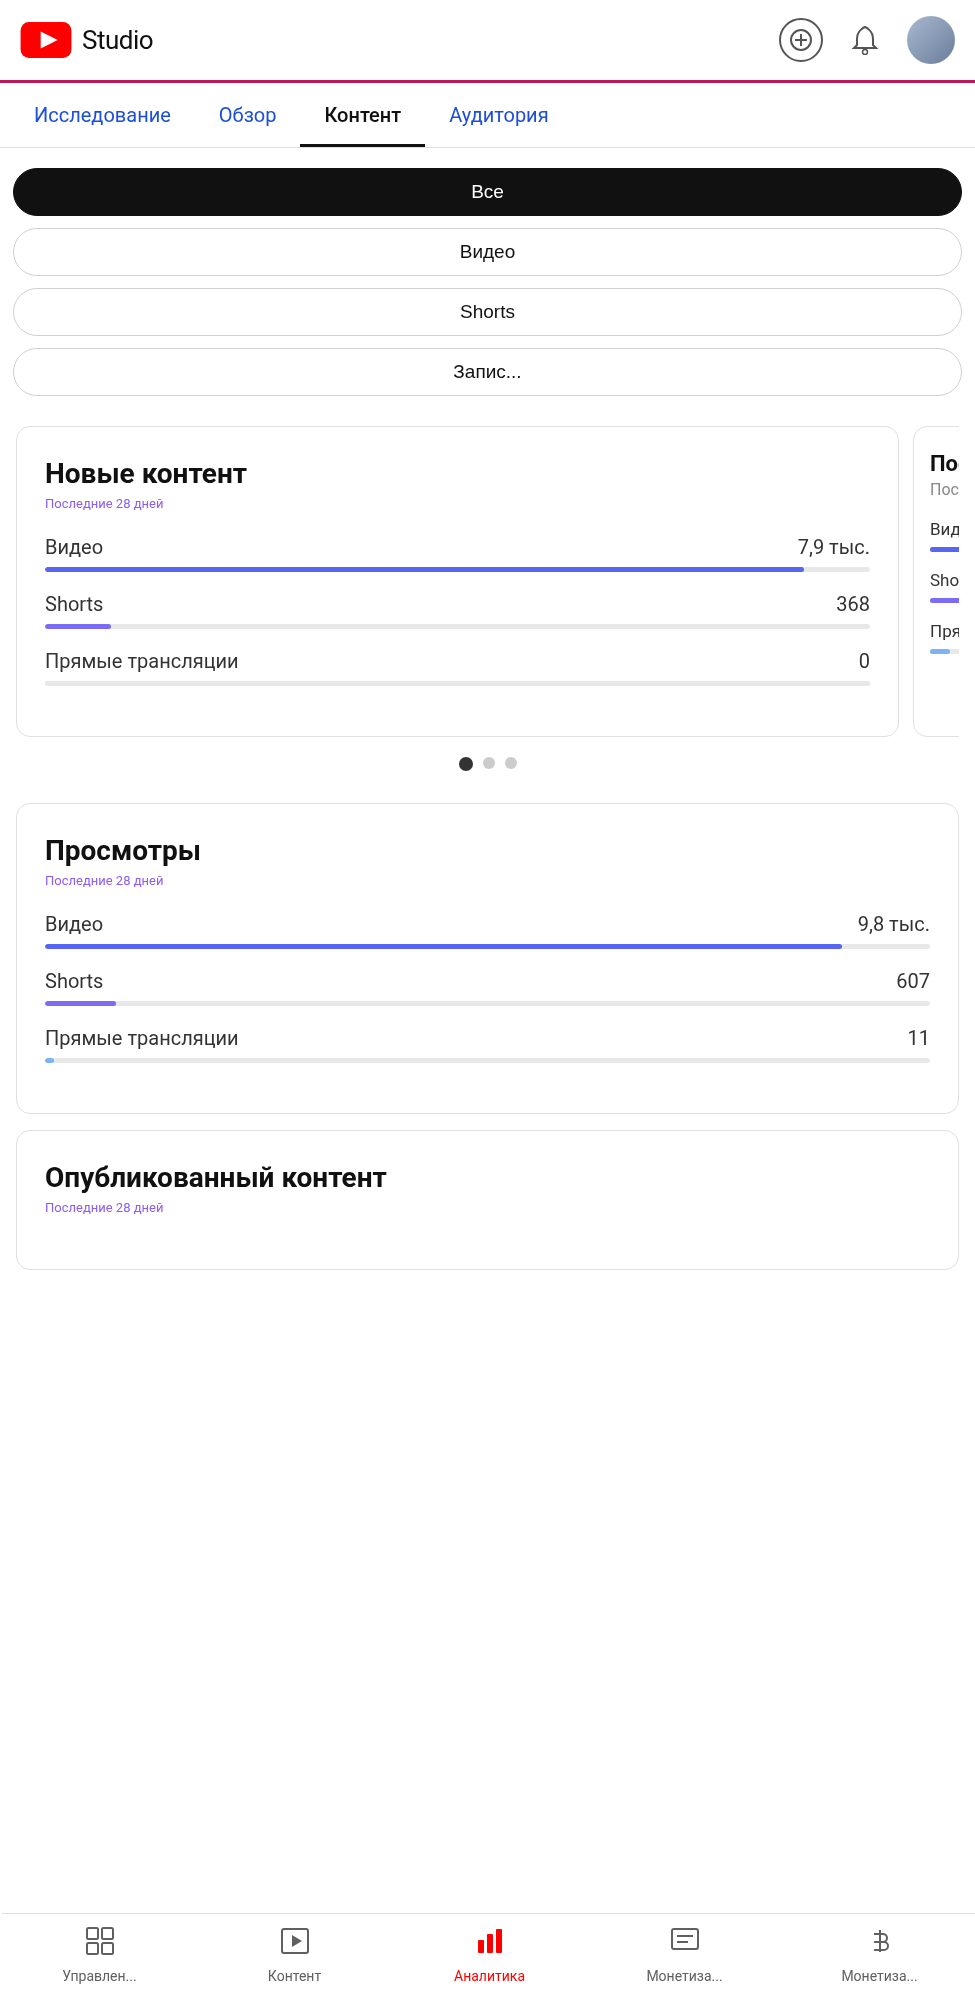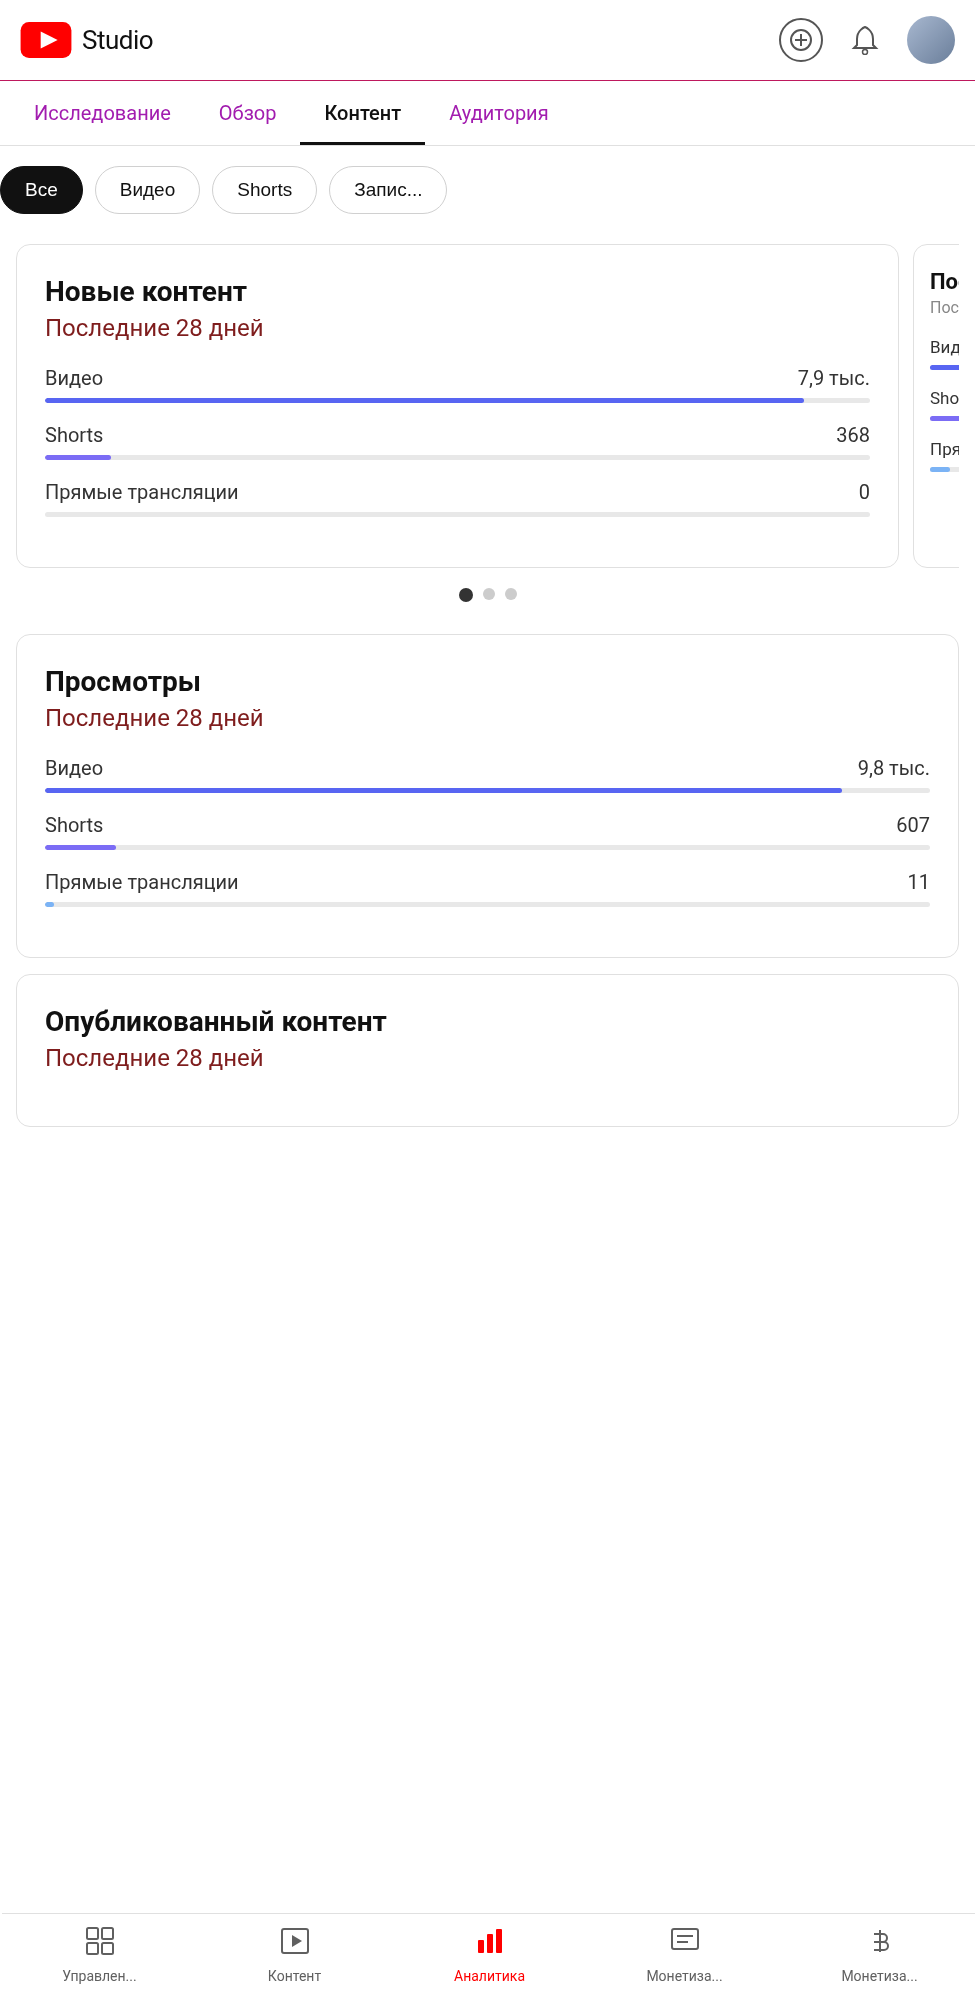--- a/index.html
+++ b/index.html
@@ -11,21 +11,21 @@
       min-height: 2000px;
       overflow-x: hidden;
     }
 
     
     .header {
       display: flex;
       align-items: center;
       justify-content: space-between;
       padding: 16px 20px;
-      border-bottom: 1px solid #be185d;
+      border-bottom: 3px solid #be185d;
       background: #fff;
     }
     .header-left {
       display: flex;
       align-items: center;
       gap: 10px;
     }
     .youtube-logo {
       display: flex;
       align-items: center;
@@ -81,21 +81,21 @@
     
     .nav-tabs {
       display: flex;
       padding: 0 10px;
       border-bottom: 1px solid #e0e0e0;
       background: #fff;
     }
     .nav-tab {
       padding: 20px 24px;
       font-size: 20px;
-      color: #a21caf;
+      color: #1d4ed8;
       cursor: pointer;
       position: relative;
       white-space: nowrap;
     }
     .nav-tab.active {
       color: #111;
       font-weight: 500;
     }
     .nav-tab.active::after {
       content: '';
@@ -104,23 +104,24 @@
       left: 0;
       right: 0;
       height: 3px;
       background: #111;
     }
 
     
     .filter-chips {
       display: flex;
       gap: 12px;
-      padding: 20px 0;
+      padding: 20px 13px;
       overflow-x: auto;
       background: #fff;
+      flex-direction: column;
     }
     .chip {
       padding: 12px 24px;
       border-radius: 24px;
       border: 1.5px solid #d0d0d0;
       font-size: 19px;
       cursor: pointer;
       white-space: nowrap;
       background: #fff;
       color: #111;
@@ -137,22 +138,22 @@
       overflow: hidden;
     }
 
     .card-title {
       font-size: 28px;
       font-weight: 700;
       color: #111;
       margin-bottom: 6px;
     }
     .card-subtitle {
-      font-size: 24px;
-      color: #7f1d1d;
+      font-size: 13px;
+      color: #8b5cf6;
       margin-bottom: 24px;
     }
 
     .stat-row {
       margin-bottom: 20px;
     }
     .stat-label-row {
       display: flex;
       justify-content: space-between;
       align-items: center;

